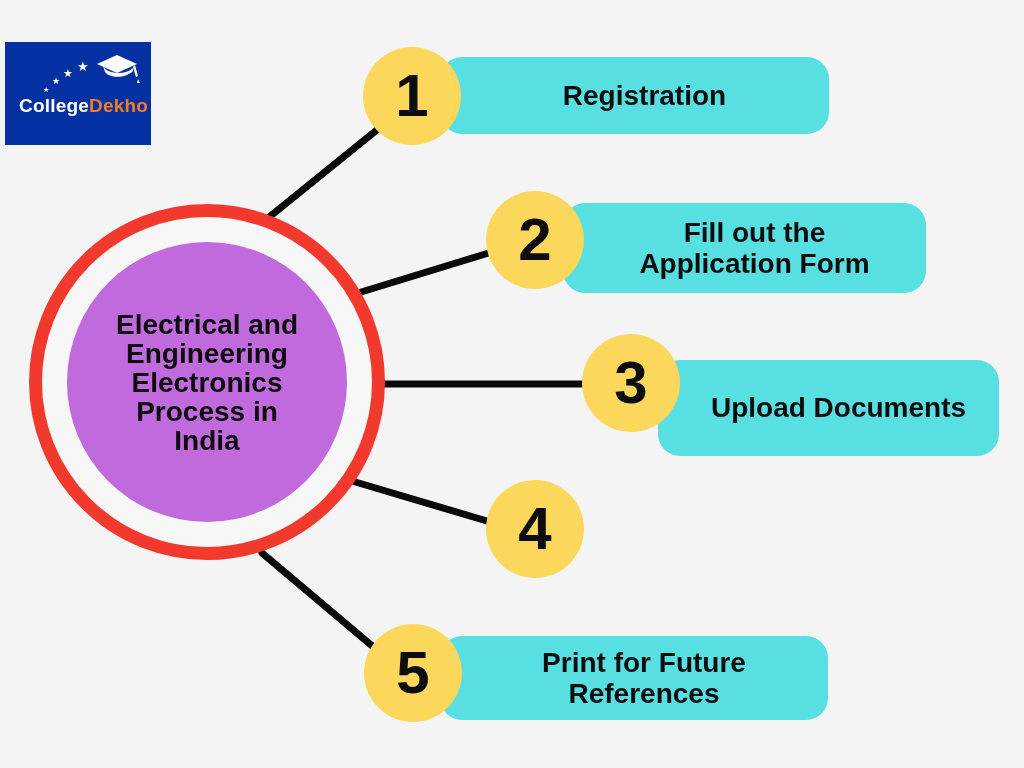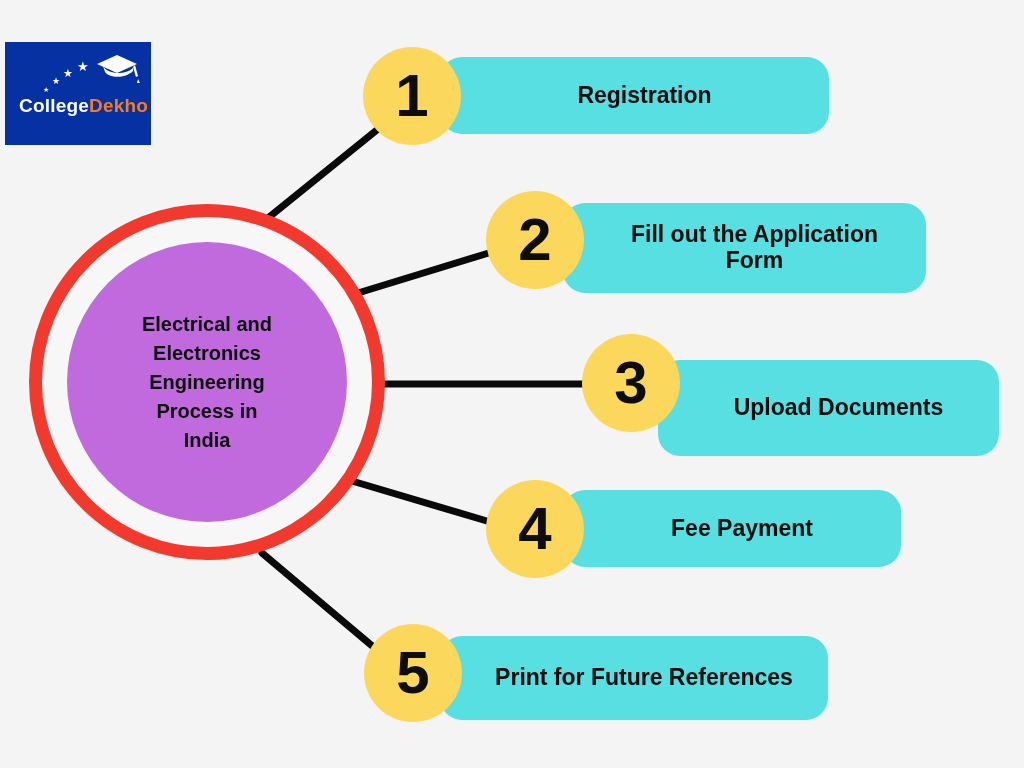--- a/index.html
+++ b/index.html
@@ -19,26 +19,26 @@
   .s2{left:47px;top:35px;font-size:9px;}
   .s3{left:58px;top:26px;font-size:11px;}
   .s4{left:72px;top:18px;font-size:13px;}
   .logo-cap{position:absolute;left:88px;top:10px;}
 
   
   .hub-ring{position:absolute;left:29px;top:204px;width:330px;height:330px;border:13px solid var(--red);
             border-radius:50%;background:#f8f7f8;z-index:2;}
   .hub-circle{position:absolute;left:25px;top:25px;width:280px;height:280px;border-radius:50%;
               background:var(--purple);display:flex;align-items:center;justify-content:center;}
-  .hub-title{color:var(--ink);font-weight:700;font-size:20px;line-height:29px;text-align:center;}
+  .hub-title{color:var(--ink);font-weight:700;font-size:28px;line-height:29px;text-align:center;}
 
   
   .bar{position:absolute;background:var(--teal);border-radius:22px;display:flex;align-items:center;
        justify-content:center;z-index:2;padding:0 26px 0 46px;box-sizing:border-box;}
-  .bar-label{color:var(--ink);font-weight:700;font-size:23px;line-height:1.12;text-align:center;}
+  .bar-label{color:var(--ink);font-weight:700;font-size:28px;line-height:1.12;text-align:center;}
   .bar-label.narrow{max-width:300px;}
   .num-circle{position:absolute;width:98px;height:98px;border-radius:50%;background:var(--yellow);
               display:flex;align-items:center;justify-content:center;z-index:3;}
   .num{color:var(--ink);font-weight:700;font-size:60px;line-height:1;}
 
   .bar1{left:440px;top:57px;width:389px;height:77px;}
   .bar2{left:563px;top:203px;width:363px;height:90px;}
   .bar3{left:658px;top:360px;width:341px;height:96px;}
   .bar4{left:563px;top:490px;width:338px;height:77px;}
   .bar5{left:440px;top:636px;width:388px;height:84px;}
@@ -76,22 +76,22 @@
     </svg>
     <div class="logo-text">
       <span class="logo-college">College</span><span class="logo-dekho">Dekho</span>
     </div>
   </div>
 
   <div class="hub-ring">
     <div class="hub-circle">
       <div class="hub-title">
         <div>Electrical and</div>
+        <div>Engineering</div>
         <div>Electronics</div>
-        <div>Engineering</div>
         <div>Process in</div>
         <div>India</div>
       </div>
     </div>
   </div>
 
   <div class="bar bar1">
     <span class="bar-label">Registration</span>
   </div>
   <div class="num-circle c1">
@@ -105,23 +105,20 @@
     <span class="num">2</span>
   </div>
 
   <div class="bar bar3">
     <span class="bar-label">Upload Documents</span>
   </div>
   <div class="num-circle c3">
     <span class="num">3</span>
   </div>
 
-  <div class="bar bar4">
-    <span class="bar-label">Fee Payment</span>
-  </div>
   <div class="num-circle c4">
     <span class="num">4</span>
   </div>
 
   <div class="bar bar5">
     <span class="bar-label">Print for Future References</span>
   </div>
   <div class="num-circle c5">
     <span class="num">5</span>
   </div>

